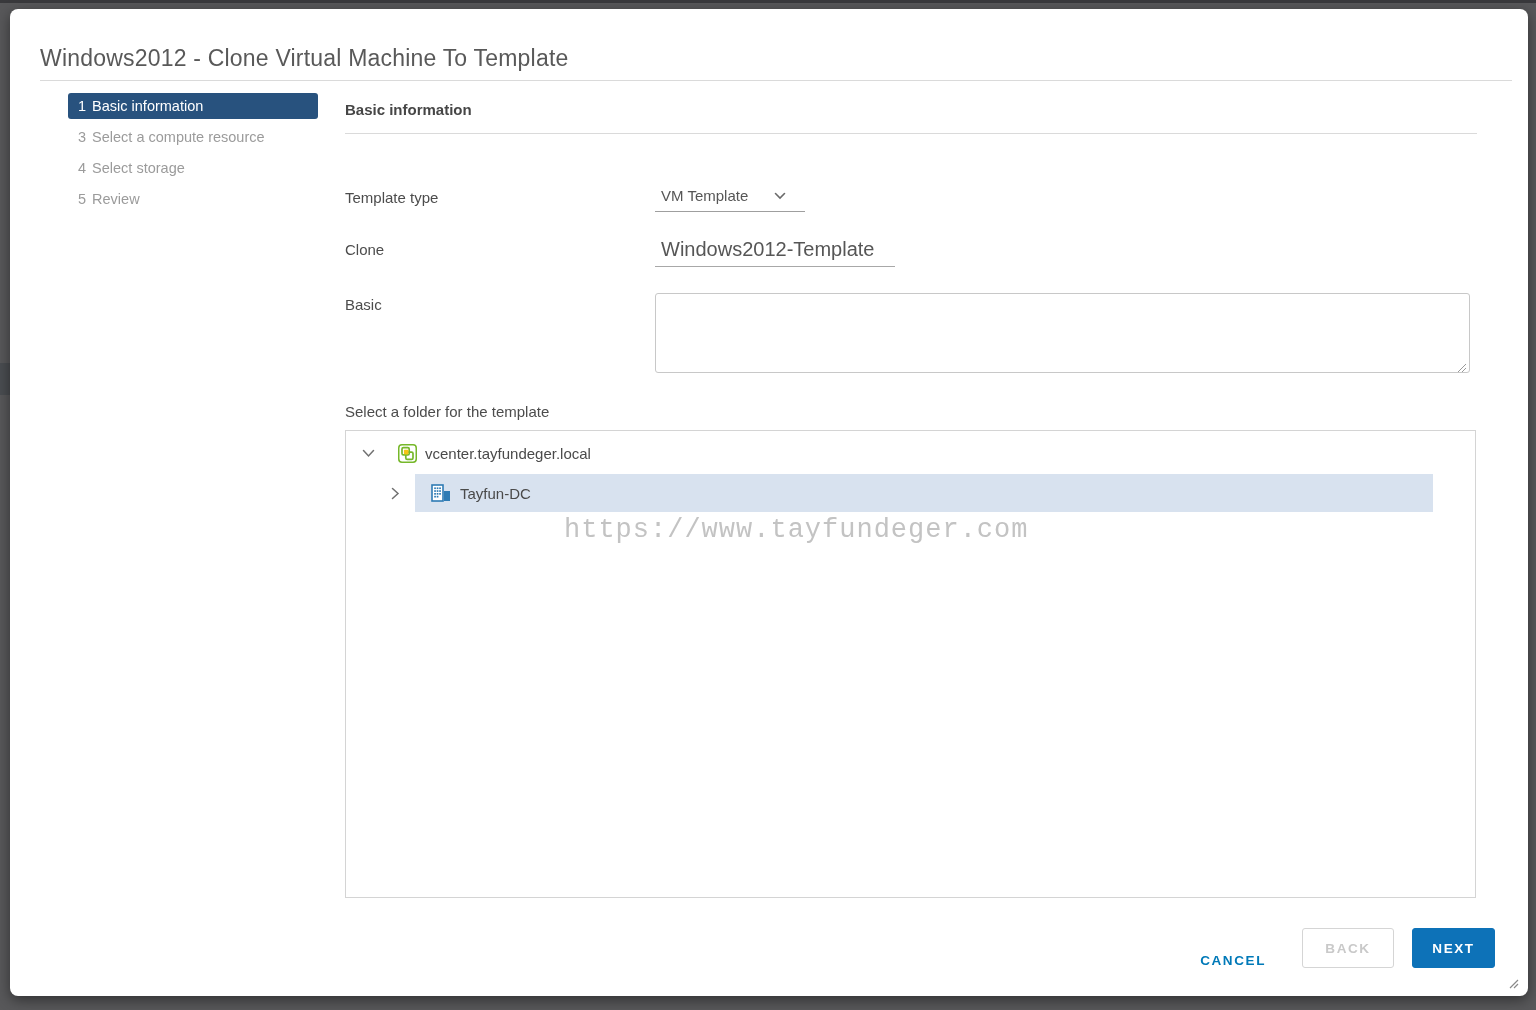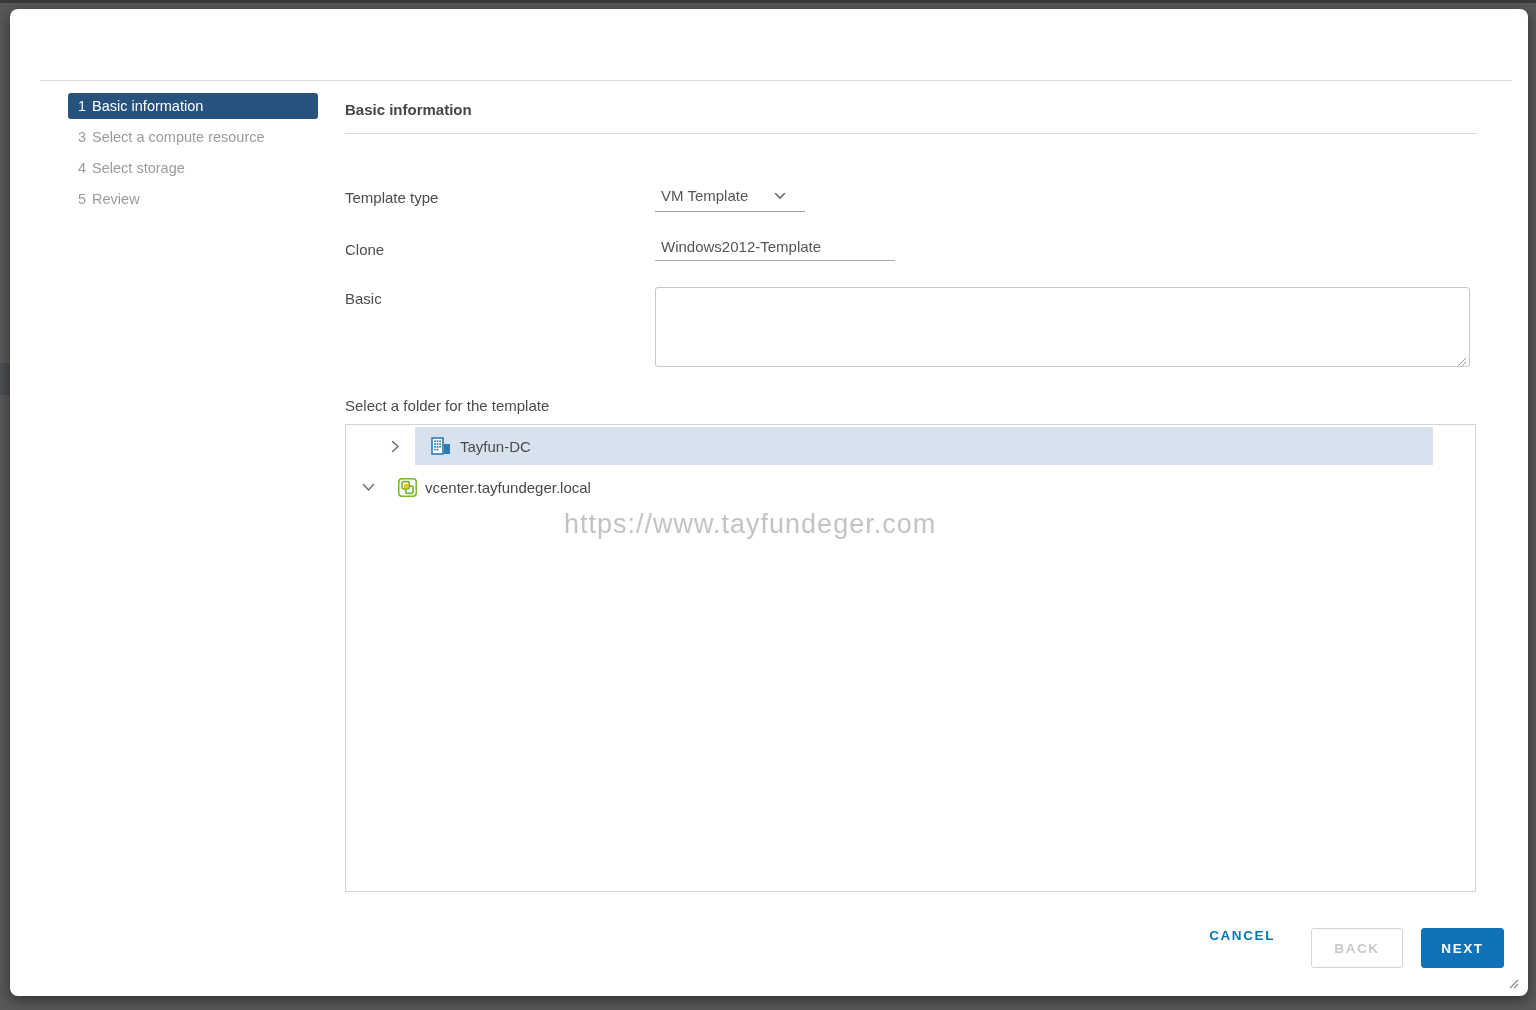--- a/index.html
+++ b/index.html
@@ -48,21 +48,21 @@
   .select-field {
     display:inline-flex; align-items:center; gap:26px;
     width:150px; padding:0 2px 7px 6px;
     border-bottom:1px solid #9f9f9f; cursor:pointer;
   }
   .select-value { font-size:15px; color:#565656; }
 
   .name-input {
     width:240px; border:none; border-bottom:1px solid #a8a8a8;
     font-family:"Liberation Sans", sans-serif;
-    font-size:15px; color:#565656; padding:0 2px 5px 6px; outline:none; background:transparent;
+    font-size:20px; color:#565656; padding:0 2px 5px 6px; outline:none; background:transparent;
   }
 
   .notes-wrap { position:relative; }
   .notes-textarea {
     width:815px; height:80px; border:1px solid #c8c8c8; border-radius:3px;
     resize:none; outline:none; font-family:"Liberation Sans", sans-serif; font-size:14px; padding:6px;
   }
   .grip { position:absolute; width:11px; height:11px; }
   .notes-grip { right:3px; bottom:7px; }
 
@@ -75,25 +75,25 @@
   .tree-row .node-icon { margin:0 8px 0 22px; display:inline-flex; }
   .tree-row .node-label { font-size:15px; color:#4a4a4a; }
   .tree-row.child { margin-top:2px; }
   .row-highlight { position:absolute; left:69px; right:42px; top:0; bottom:0; background:#d8e2ef; }
   .tree-row.child .twisty { position:absolute; left:41px; }
   .tree-row.child .node-icon { position:absolute; left:85px; margin:0; }
   .tree-row.child .node-label { position:absolute; left:114px; }
 
   .watermark {
     position:absolute; left:218px; top:84px;
-    font-size:27px; color:#c3c3c3; letter-spacing:1px; white-space:nowrap;
+    font-size:27px; color:#c3c3c3; letter-spacing:1px; white-space:nowrap;font-family:Liberation Mono, monospace;
   }
 
   
-  .footer { position:absolute; right:24px; bottom:28px; display:flex; align-items:flex-start; }
+  .footer { position:absolute; right:33px; bottom:28px; display:flex; align-items:flex-end; }
   .btn {
     font-family:"Liberation Sans", sans-serif;
     font-size:13.5px; font-weight:bold; letter-spacing:1.6px;
     border-radius:3px; cursor:pointer;
   }
   .btn-cancel { background:transparent; border:none; color:#0079b8; margin-right:36px; }
   .btn-back {
     width:92px; height:40px; background:#ffffff; border:1px solid #d5d5d5; color:#c9c9c9;
     margin-right:18px; cursor:default;
   }
@@ -102,20 +102,21 @@
   .modal-grip { right:10px; bottom:10px; }
 </style>
 </head>
 <body>
 
 <div class="backdrop-topline"></div>
 <div class="backdrop-patch"></div>
 
 <div class="modal">
 
+  <div class="dialog-title">Windows2012 - Clone Virtual Machine To Template</div>
   <div class="title-rule"></div>
 
   <nav class="steps">
     <div class="step active">
       <span class="num">1</span><span>Basic information</span>
     </div>
     <div class="step">
       <span class="num">3</span><span>Select a compute resource</span>
     </div>
     <div class="step">
@@ -156,20 +157,37 @@
                 <path d="M10 2 L2 10 M10 6 L6 10" stroke="#9a9a9a" stroke-width="1"></path>
               </svg>
           </span>
         </div>
       </div>
     </div>
 
     <div class="folder-label">Select a folder for the template</div>
 
     <div class="tree-panel">
+      <div class="tree-row root">
+        <span class="twisty">
+          <svg width="13" height="9" viewBox="0 0 13 9">
+              <polyline points="1.5,1.5 6.5,7 11.5,1.5" fill="none" stroke="#717171" stroke-width="1.5" stroke-linecap="round"></polyline>
+            </svg>
+        </span>
+        <span class="node-icon">
+          <svg width="19" height="19" viewBox="0 0 19 19">
+            <rect x="0.75" y="0.75" width="17.5" height="17.5" rx="3.2" fill="#ffffff" stroke="#76b82a" stroke-width="1.5"></rect>
+            <rect x="4" y="3.6" width="7.2" height="7.2" rx="1.4" fill="none" stroke="#76b82a" stroke-width="1.7"></rect>
+            <rect x="7.8" y="8.2" width="7.2" height="7.2" rx="1.4" fill="none" stroke="#76b82a" stroke-width="1.7"></rect>
+            <rect x="5.9" y="5.8" width="4.6" height="4.6" rx="0.8" fill="#f5c415"></rect>
+          </svg>
+        </span>
+        <span class="node-label">vcenter.tayfundeger.local</span>
+      </div>
+
       <div class="tree-row child">
         <div class="row-highlight"></div>
         <span class="twisty">
           <svg width="9" height="13" viewBox="0 0 9 13">
               <polyline points="1.5,1.5 7,6.5 1.5,11.5" fill="none" stroke="#717171" stroke-width="1.5" stroke-linecap="round"></polyline>
             </svg>
         </span>
         <span class="node-icon">
           <svg width="20" height="18" viewBox="0 0 20 18">
             <rect x="1" y="1" width="11" height="16" fill="#ffffff" stroke="#2e7bb4" stroke-width="1.6"></rect>
@@ -185,37 +203,20 @@
                 <rect x="8.2" y="9" width="1.7" height="1.7"></rect>
               <rect x="3.2" y="11.8" width="1.7" height="1.7"></rect>
                 <rect x="5.7" y="11.8" width="1.7" height="1.7"></rect>
             </g>
             <rect x="13" y="7" width="6" height="10" fill="#2e7bb4"></rect>
           </svg>
         </span>
         <span class="node-label">Tayfun-DC</span>
       </div>
 
-      <div class="tree-row root">
-        <span class="twisty">
-          <svg width="13" height="9" viewBox="0 0 13 9">
-              <polyline points="1.5,1.5 6.5,7 11.5,1.5" fill="none" stroke="#717171" stroke-width="1.5" stroke-linecap="round"></polyline>
-            </svg>
-        </span>
-        <span class="node-icon">
-          <svg width="19" height="19" viewBox="0 0 19 19">
-            <rect x="0.75" y="0.75" width="17.5" height="17.5" rx="3.2" fill="#ffffff" stroke="#76b82a" stroke-width="1.5"></rect>
-            <rect x="4" y="3.6" width="7.2" height="7.2" rx="1.4" fill="none" stroke="#76b82a" stroke-width="1.7"></rect>
-            <rect x="7.8" y="8.2" width="7.2" height="7.2" rx="1.4" fill="none" stroke="#76b82a" stroke-width="1.7"></rect>
-            <rect x="5.9" y="5.8" width="4.6" height="4.6" rx="0.8" fill="#f5c415"></rect>
-          </svg>
-        </span>
-        <span class="node-label">vcenter.tayfundeger.local</span>
-      </div>
-
       <div class="watermark">https://www.tayfundeger.com</div>
     </div>
   </main>
 
   <div class="footer">
     <button class="btn btn-cancel">CANCEL</button>
     <button class="btn btn-back" disabled="">BACK</button>
     <button class="btn btn-next">NEXT</button>
   </div>
 

